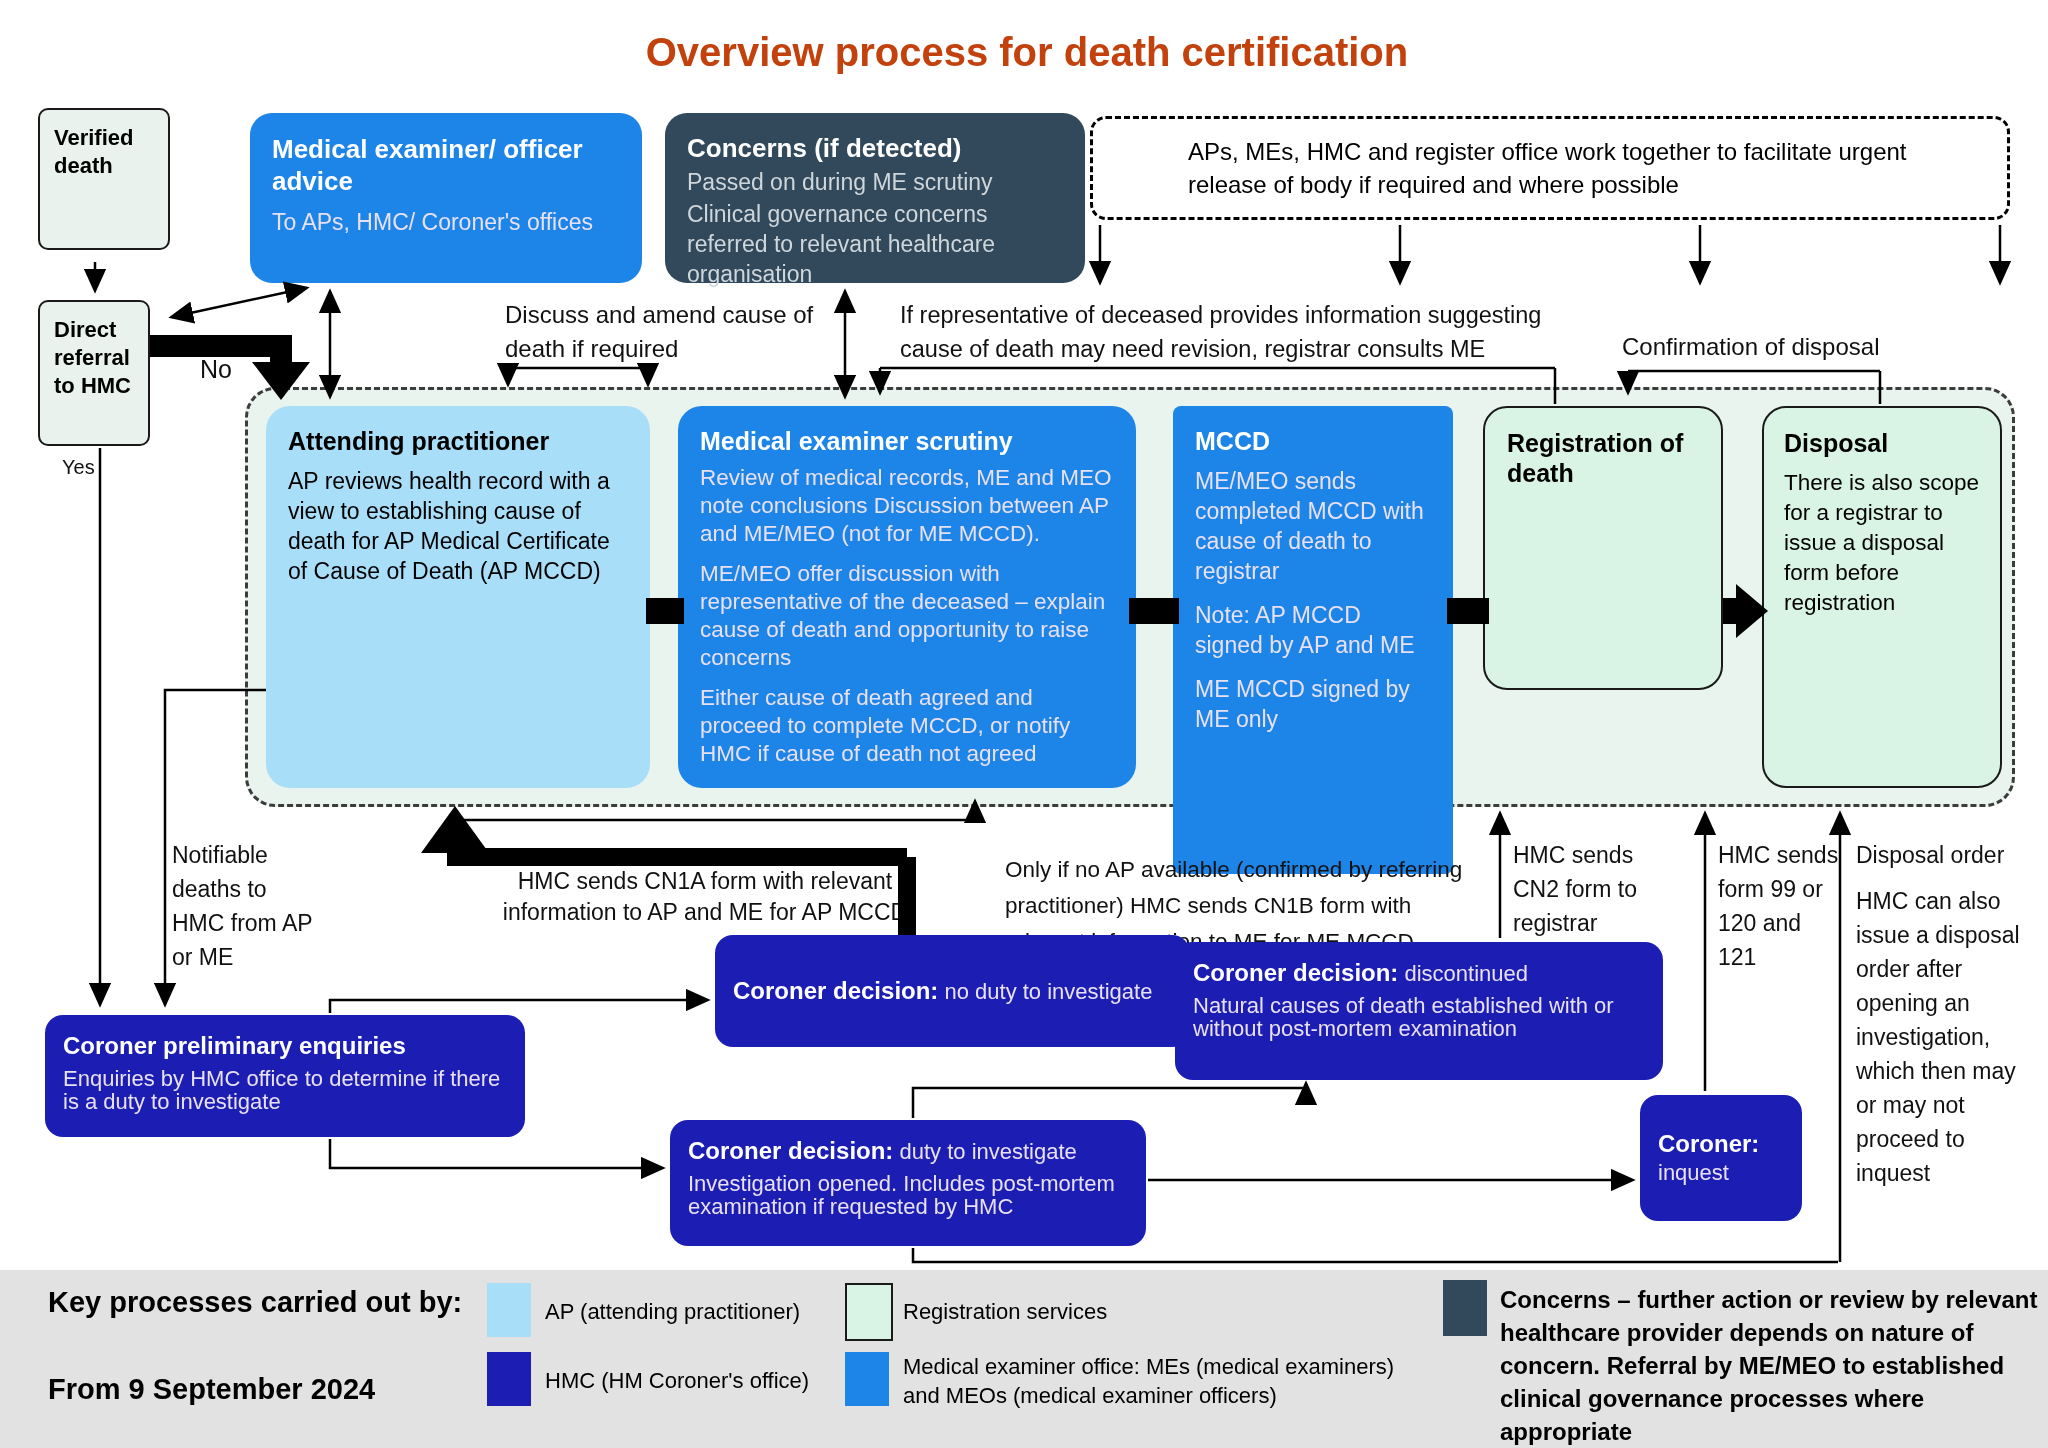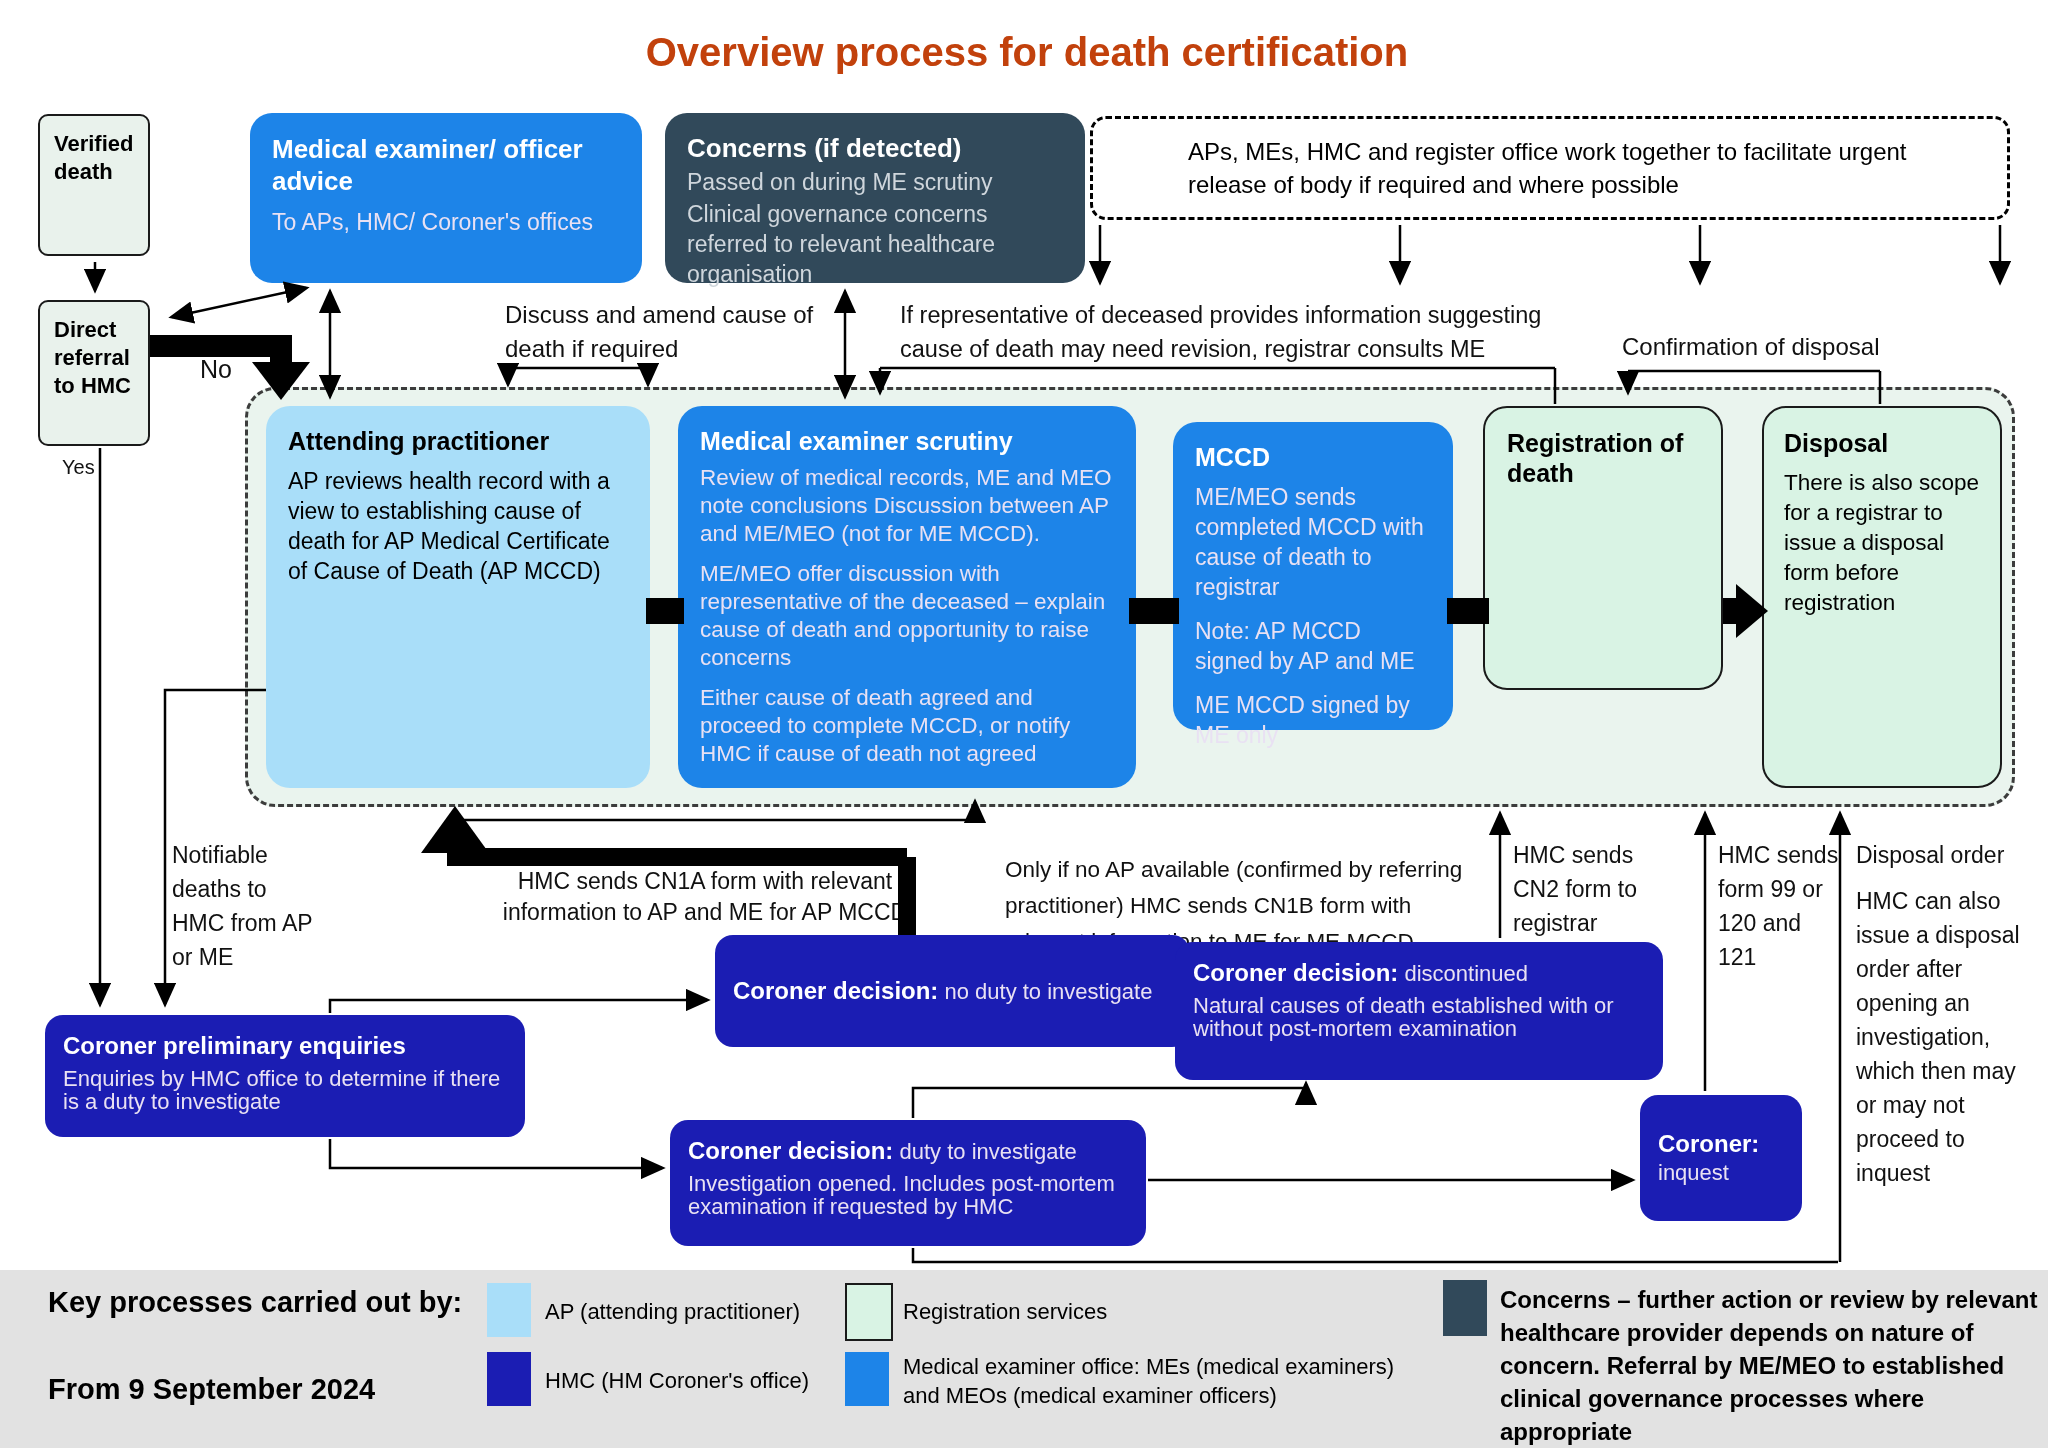--- a/index.html
+++ b/index.html
@@ -32,21 +32,21 @@
   .legtxt{position:absolute;font-size:22px;line-height:29px;color:#000;}
   svg.overlay{position:absolute;left:0;top:0;pointer-events:none;}
 </style>
 </head>
 <body>
 
 <div id="canvas">
 
   <div class="abs ttl" style="left:0;top:30px;width:2048px;">Overview process for death certification</div>
 
-  <div class="abs pale" style="left:38px;top:114px;width:112px;height:142px;">
+  <div class="abs pale" style="left:38px;top:108px;width:132px;height:142px;">
     <span>Verified death</span>
   </div>
 
   <div class="abs blue" style="left:250px;top:113px;width:392px;height:170px;">
     <div class="btitle" style="font-size:26px;line-height:32px;">Medical examiner/ officer advice</div>
     <div class="bbody">To APs, HMC/ Coroner's offices</div>
   </div>
 
   <div class="abs slate" style="left:665px;top:113px;width:420px;height:170px;">
     <div class="btitle" style="font-size:26px;">Concerns (if detected)</div>
@@ -75,21 +75,21 @@
     <div class="bbody">AP reviews health record with a view to establishing cause of death for AP Medical Certificate of Cause of Death (AP MCCD)</div>
   </div>
 
   <div class="abs blue" style="left:678px;top:406px;width:458px;height:382px;border-radius:24px;">
     <div class="btitle">Medical examiner scrutiny</div>
     <div class="bbody" style="font-size:22.5px;line-height:28px;margin-top:8px;">Review of medical records, ME and MEO note conclusions Discussion between AP and ME/MEO (not for ME MCCD).</div>
     <div class="bbody" style="font-size:22.5px;line-height:28px;margin-top:12px;">ME/MEO offer discussion with representative of the deceased – explain cause of death and opportunity to raise concerns</div>
     <div class="bbody" style="font-size:22.5px;line-height:28px;margin-top:12px;">Either cause of death agreed and proceed to complete MCCD, or notify HMC if cause of death not agreed</div>
   </div>
 
-  <div class="abs blue" style="left:1173px;top:422px;width:280px;height:308px;border-radius:24px;">
+  <div class="abs blue" style="left:1173px;top:406px;width:280px;height:468px;border-radius:8px;">
     <div class="btitle">MCCD</div>
     <div class="bbody">ME/MEO sends completed MCCD with cause of death to registrar</div>
     <div class="bbody" style="margin-top:14px;">Note: AP MCCD signed by AP and ME</div>
     <div class="bbody" style="margin-top:14px;">ME MCCD signed by ME only</div>
   </div>
 
   <div class="abs mint" style="left:1483px;top:406px;width:240px;height:284px;">
     <div class="btitle">Registration of death</div>
   </div>
 

